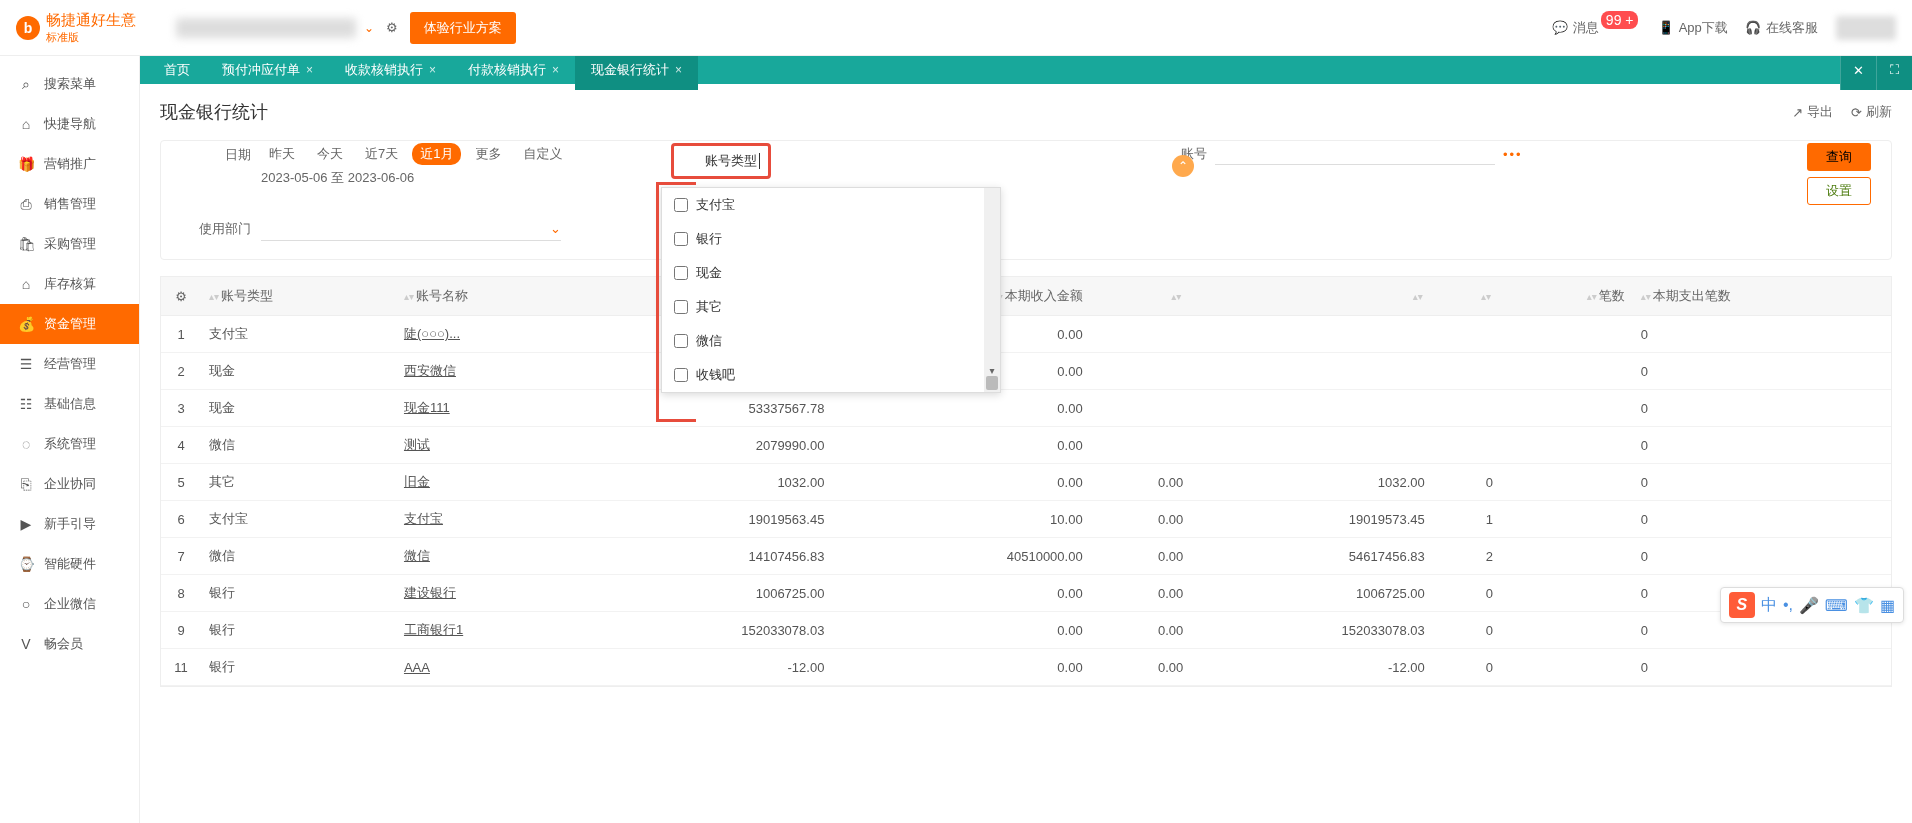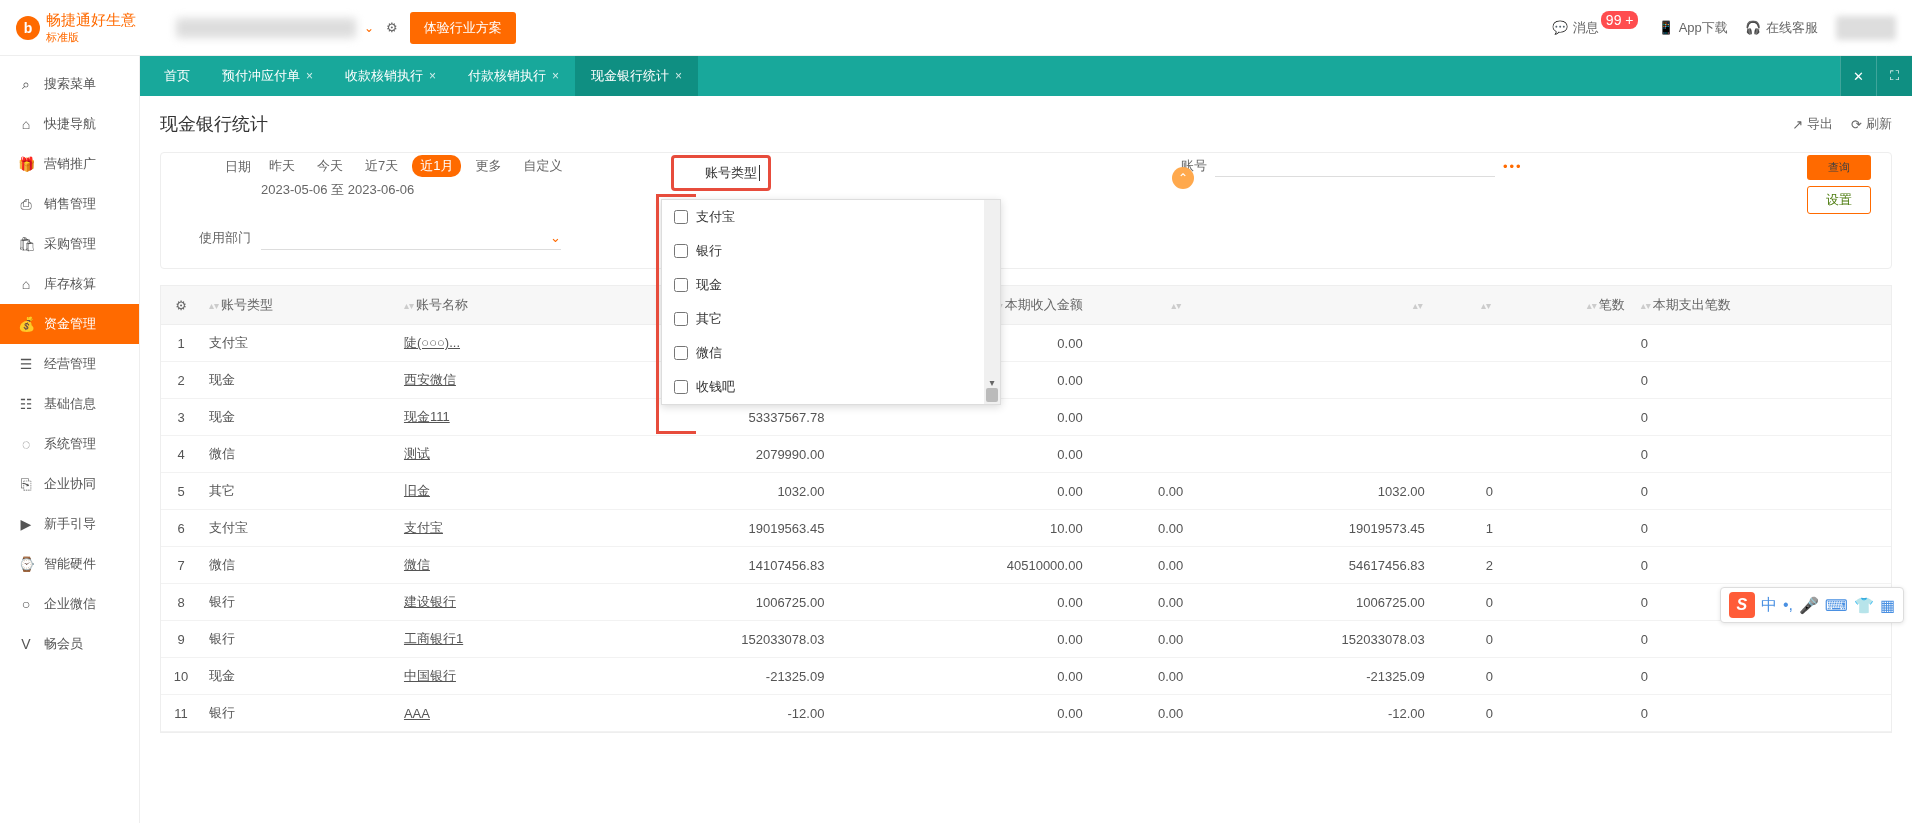--- a/index.html
+++ b/index.html
@@ -23,21 +23,21 @@
 
 
 .layout { display: flex; height: calc(100vh - 56px); }
 .sidebar { width: 140px; background: #fff; border-right: 1px solid #eee; padding-top: 8px; flex-shrink: 0; }
 .sidebar-item { display: flex; align-items: center; padding: 11px 18px; color: #555; cursor: pointer; font-size: 13px; gap: 10px; }
 .sidebar-item.active { background: #ff6a00; color: #fff; }
 .sidebar-item .icon { width: 16px; text-align: center; font-size: 14px; }
 
 
 .main { flex: 1; display: flex; flex-direction: column; background: #f5f5f5; overflow: hidden; }
-.tabs { background: #18a89b; display: flex; align-items: center; height: 40px; padding-left: 8px; position: relative; }
+.tabs { background: #18a89b; display: flex; align-items: center; height: 28px; padding-left: 8px; position: relative; }
 .tab { padding: 0 16px; height: 40px; display: flex; align-items: center; color: #fff; cursor: pointer; font-size: 13px; gap: 6px; }
 .tab.active { background: #0f8f82; }
 .tab .close { font-size: 12px; opacity: 0.8; }
 .tabs-right { margin-left: auto; display: flex; }
 .tab-action { width: 36px; height: 40px; display: flex; align-items: center; justify-content: center; color: #fff; cursor: pointer; background: #0f8f82; border-left: 1px solid rgba(255,255,255,0.2); }
 
 .page-body { flex: 1; background: #fff; margin: 0; padding: 16px 20px; overflow: auto; }
 .page-title-row { display: flex; align-items: center; margin-bottom: 16px; }
 .page-title { font-size: 18px; font-weight: 500; color: #333; }
 .title-actions { margin-left: auto; display: flex; gap: 18px; color: #666; font-size: 13px; }
@@ -59,21 +59,21 @@
 .acct-type-box .cursor-line { border-left: 1px solid #333; height: 16px; margin-left: 2px; }
 
 .acct-field { display: flex; align-items: center; gap: 8px; }
 .acct-field .label { color: #666; }
 .acct-field .underline { border-bottom: 1px solid #ddd; width: 280px; height: 22px; }
 .dots { color: #ff6a00; letter-spacing: 2px; cursor: pointer; }
 
 .collapse-btn { position: absolute; right: 50%; transform: translateX(50%); width: 22px; height: 22px; border-radius: 50%; background: #ffa94d; color: #fff; display: flex; align-items: center; justify-content: center; cursor: pointer; font-size: 12px; top: 14px; left: 1000px; }
 
 .btn-group-right { display: flex; flex-direction: column; gap: 6px; margin-left: auto; }
-.btn-query { background: #ff6a00; color: #404040; border: none; padding: 5px 18px; border-radius: 3px; cursor: pointer; font-size: 11px; }
+.btn-query { background: #ff6a00; color: #000000; border: none; padding: 5px 18px; border-radius: 3px; cursor: pointer; font-size: 13px; }
 .btn-set { background: #fff; color: #4d7c0f; border: 1px solid #ff6a00; padding: 4px 18px; border-radius: 3px; cursor: pointer; font-size: 13px; }
 
 .dept-select { border-bottom: 1px solid #ddd; width: 300px; height: 24px; display: flex; align-items: center; justify-content: flex-end; color: #ff6a00; cursor: pointer; }
 
 
 .dropdown-panel { position: absolute; top: 44px; left: 530px; width: 340px; background: #fff; border: 1px solid #ddd; box-shadow: 0 2px 8px rgba(0,0,0,0.15); z-index: 100; }
 .dropdown-red-border { position: absolute; left: -6px; top: -6px; width: 40px; height: 240px; border: 3px solid #e74c3c; border-right: none; pointer-events: none; }
 .dropdown-item { padding: 8px 12px; display: flex; align-items: center; gap: 8px; cursor: pointer; font-size: 13px; }
 .dropdown-item:first-child { background: #ffe6d5; }
 .dropdown-item input[type=checkbox] { width: 14px; height: 14px; }
@@ -439,32 +439,20 @@
                 <td><a>工商银行1</a></td>
                 <td class="num">152033078.03</td>
                 <td class="num">0.00</td>
                 <td class="num">0.00</td>
                 <td class="num">152033078.03</td>
                 <td class="num">0</td>
                 <td class="num"></td>
                 <td>0</td>
               </tr>
               <tr>
-                <td class="center">10</td>
-                <td>现金</td>
-                <td><a>中国银行</a></td>
-                <td class="num">-21325.09</td>
-                <td class="num">0.00</td>
-                <td class="num">0.00</td>
-                <td class="num">-21325.09</td>
-                <td class="num">0</td>
-                <td class="num"></td>
-                <td>0</td>
-              </tr>
-              <tr>
                 <td class="center">11</td>
                 <td>银行</td>
                 <td><a>AAA</a></td>
                 <td class="num">-12.00</td>
                 <td class="num">0.00</td>
                 <td class="num">0.00</td>
                 <td class="num">-12.00</td>
                 <td class="num">0</td>
                 <td class="num"></td>
                 <td>0</td>

